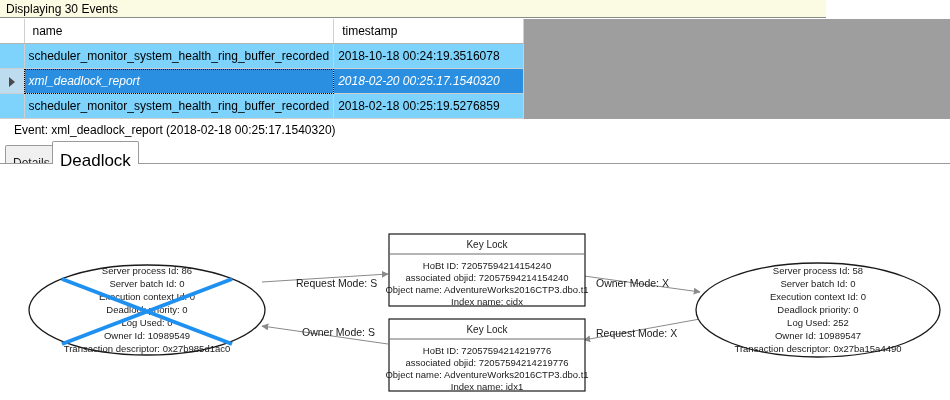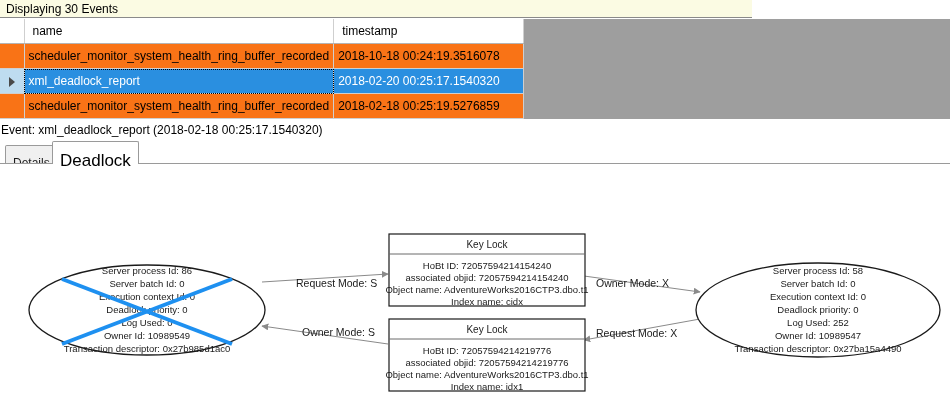--- a/index.html
+++ b/index.html
@@ -20,21 +20,21 @@
     position: relative;
     width: 950px;
     height: 400px;
     box-sizing: border-box;
   }
 
   
   .banner {
     position: absolute;
     left: 0; top: 0;
-    width: 752px;
+    width: 826px;
     height: 18px;
     background: #fbfbe3;
     border-bottom: 1px solid #8a8a8a;
     box-sizing: border-box;
     padding: 1px 0 0 6px;
     font-size: 12px;
     line-height: 16px;
     color: #000;
     white-space: nowrap;
     overflow: hidden;
@@ -57,36 +57,37 @@
   .grid-table td, .grid-table th {
     border: 1px solid #cfcfcf;
     border-top: none;
     border-left: none;
     padding: 0 4px;
     font-size: 12px;
     font-weight: normal;
     text-align: left;
     height: 24px;
     line-height: 24px;
-    background: #f97316;
+    background: #7dd3fc;
     white-space: nowrap;
     overflow: hidden;
     box-sizing: border-box;
   }
   .grid-table .col-sel  { width: 24px; padding: 0; text-align: center; }
   .grid-table .col-name { width: 278px; }
   .grid-table .col-ts   { width: 190px; margin-top: 41px; }
 
   .grid-table thead th { border-bottom: 1px solid #b4b4b4; background:#ffffff;padding-left:8px; }
   .grid-table thead th.col-sel { background:#ffffff; }
 
   tr.selected td.col-name,
   tr.selected td.col-ts {
     background: #2a8fe0;
     color: #ffffff;
+    font-style: italic;
   }
   tr.selected td.col-name {
     outline: 1px dotted #000;
     outline-offset: -1px;
   }
   tr.selected td.col-sel {
     background: #bedcf0;
   }
   .row-arrow {
     display: inline-block;
@@ -97,21 +98,21 @@
     vertical-align: middle;
   }
 
   
   .event-caption {
     position: absolute;
     left: 0; top: 120px;
     width: 950px;
     height: 20px;
     line-height: 20px;
-    padding-left: 1px;
+    padding-left: 14px;
     box-sizing: border-box;
     font-size: 12px;
     white-space: nowrap;
     background: #ffffff;
   }
 
   .tabstrip {
     position: absolute;
     left: 0; top: 141px;
     width: 950px;

